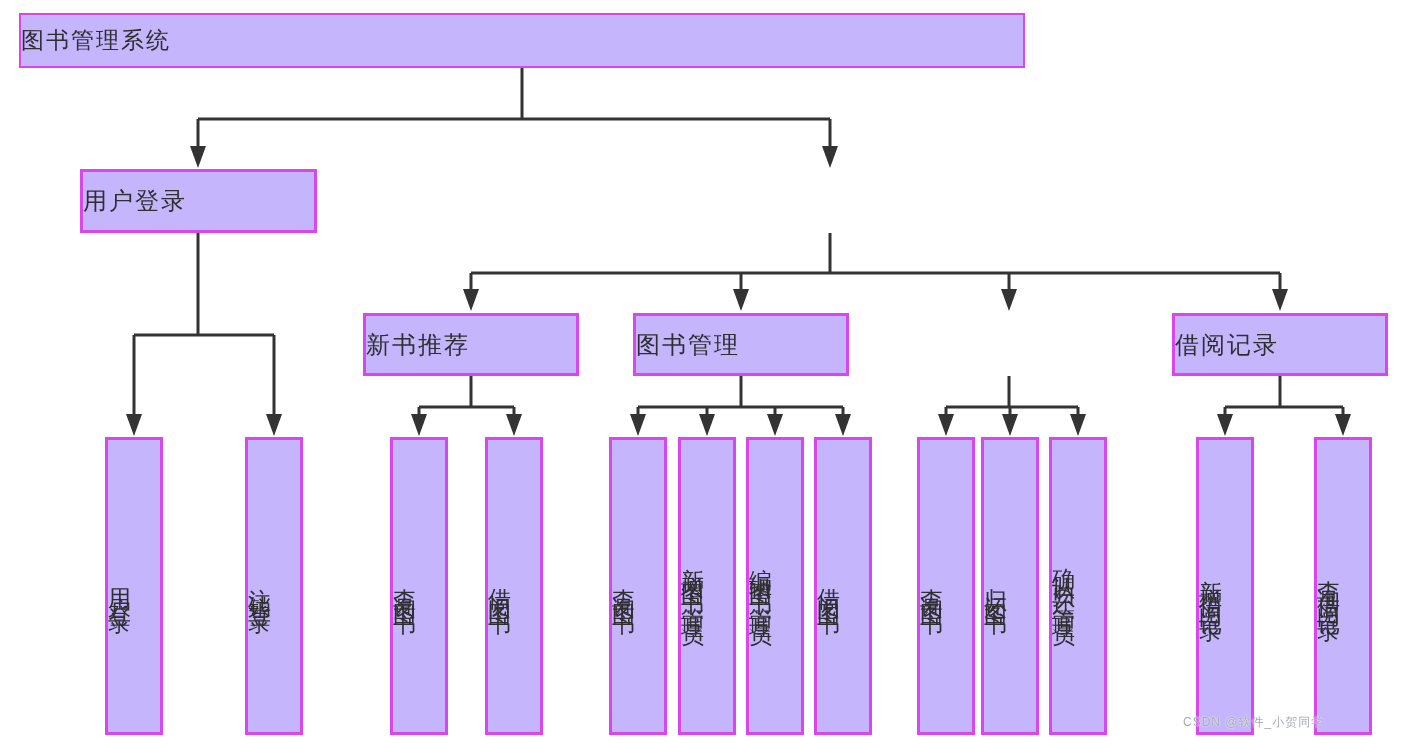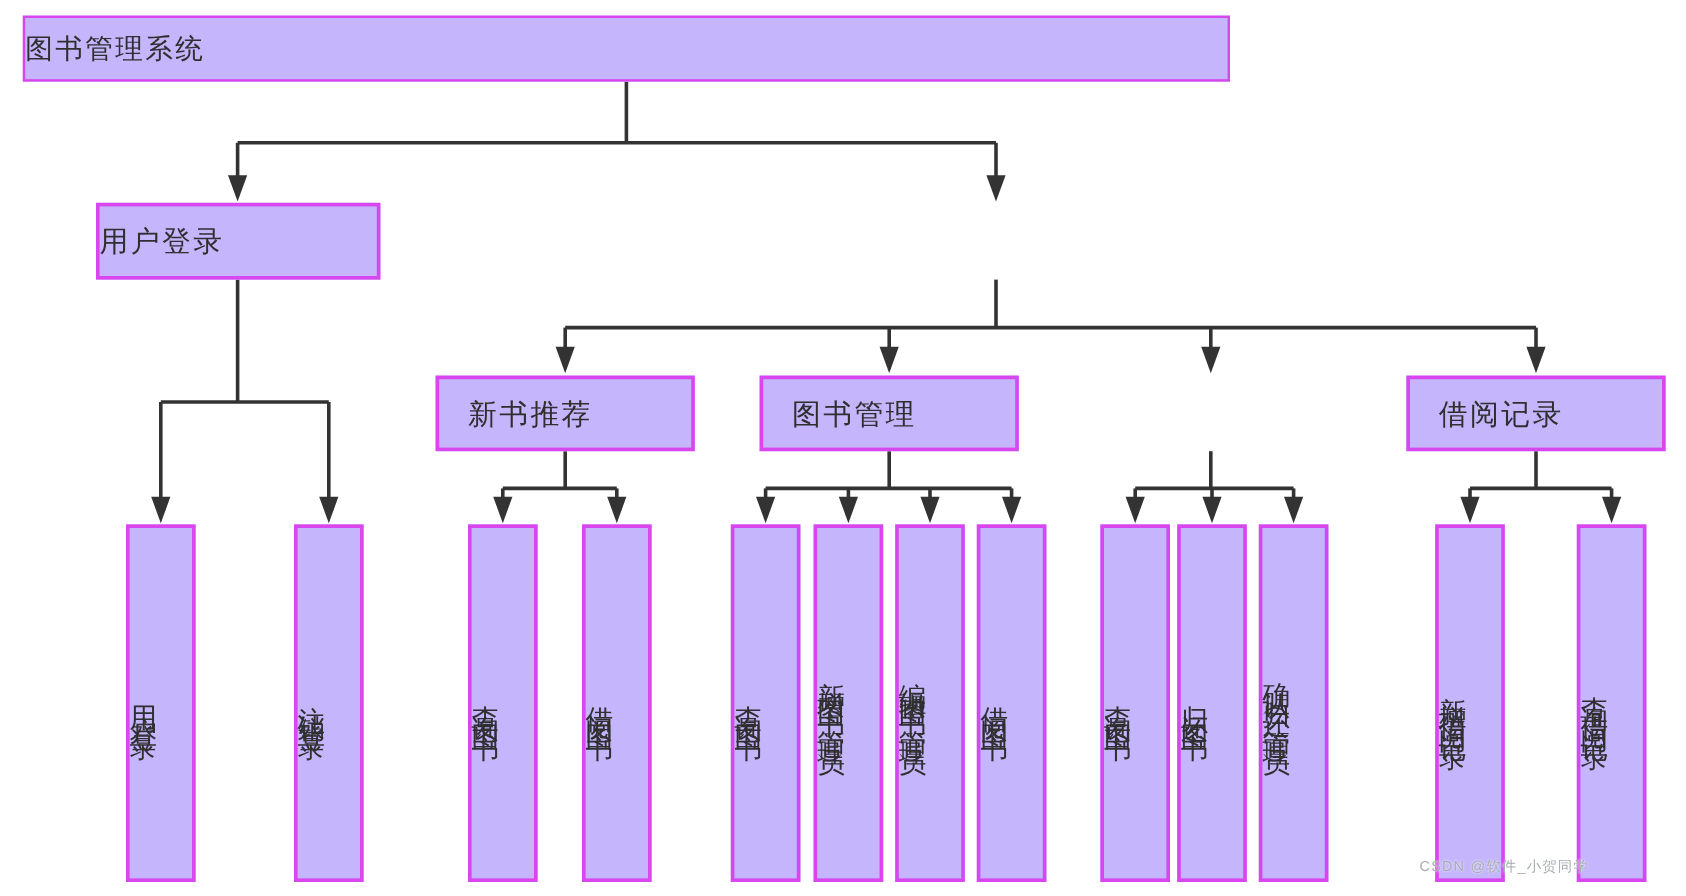--- a/index.html
+++ b/index.html
@@ -46,21 +46,20 @@
     height: 64px;
     font-size: 24px;
     letter-spacing: 2px;
   }
   .lvl3 {
     top: 313px;
     width: 216px;
     height: 63px;
     font-size: 24px;
     letter-spacing: 2px;
-    padding-left: 24px;
   }
   .leaf {
     top: 437px;
     width: 58px;
     height: 298px;
     font-size: 23px;
   }
   .leaf > span {
     writing-mode: vertical-lr;
     text-orientation: mixed;

